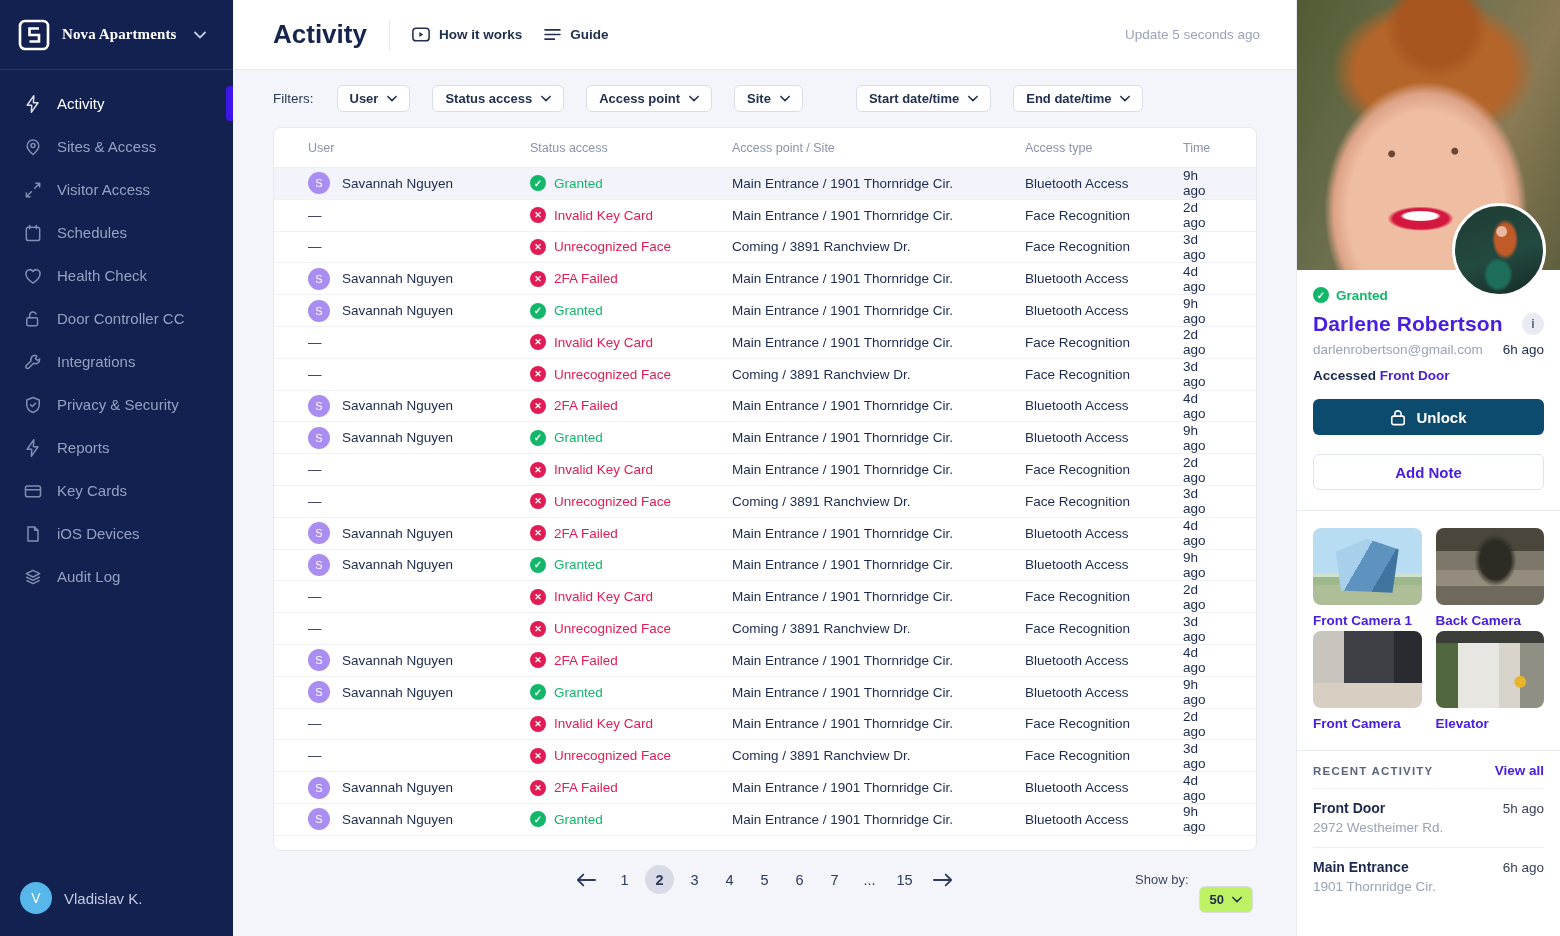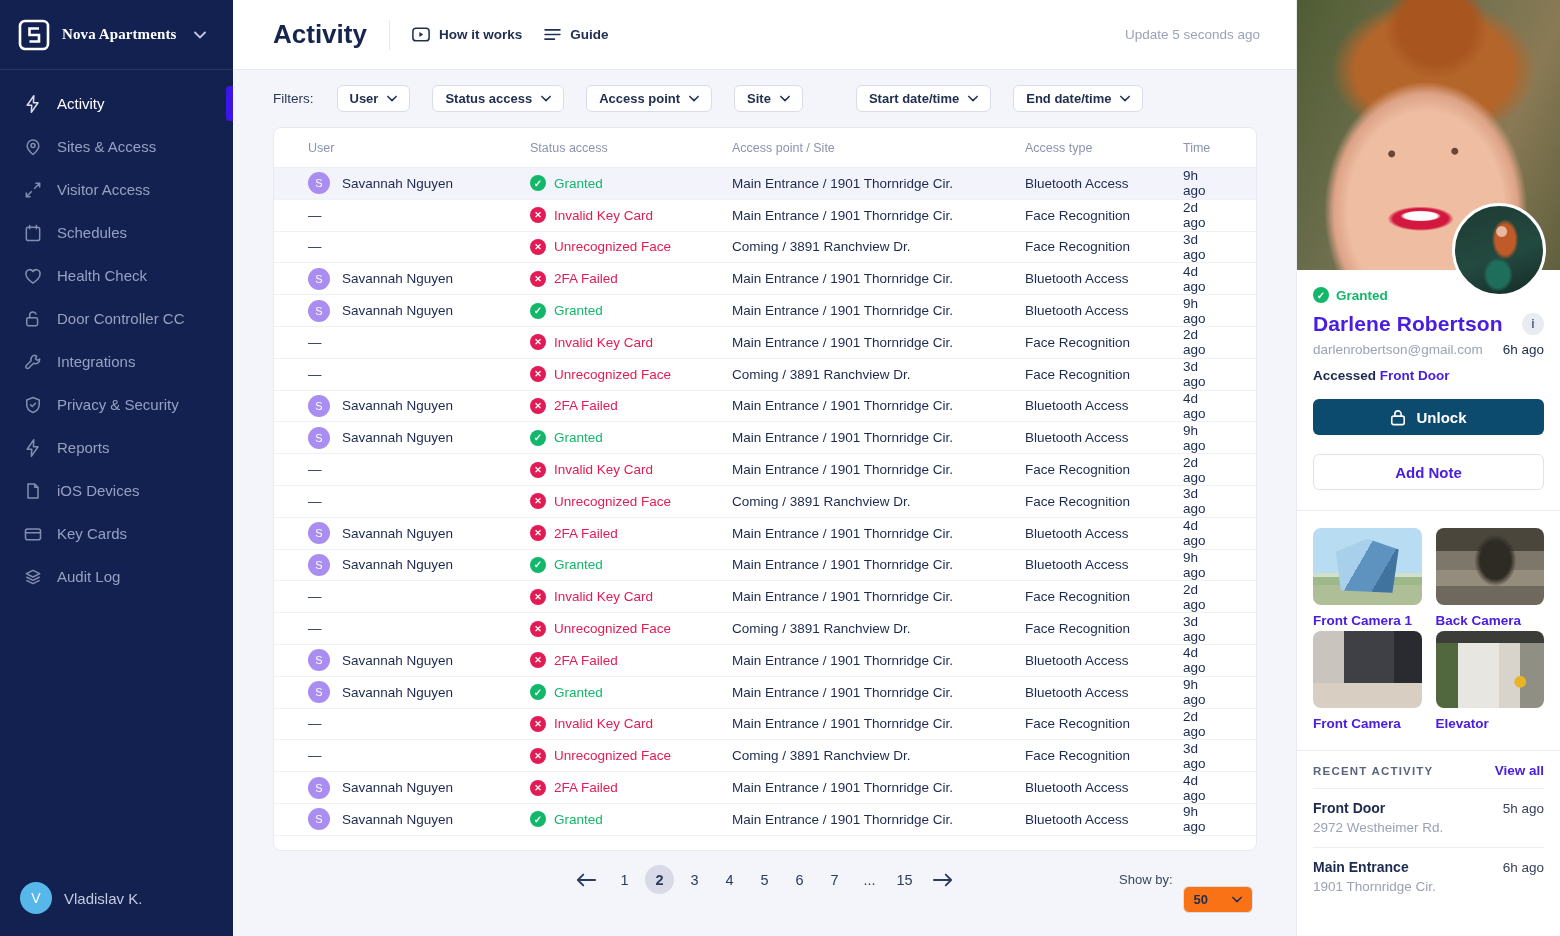--- a/index.html
+++ b/index.html
@@ -49,21 +49,21 @@
   .c-status.err .sdot { background:#e31b54; }
   .c-status.err .sdot::after { content:"✕"; font-size:9px; }
 
   .pagerbar { position:relative; height:58px; display:flex; align-items:center; justify-content:center; flex:none; }
   .pager { display:flex; align-items:center; gap:6px; }
   .page-arrow { background:none; border:none; cursor:pointer; display:flex; align-items:center; padding:4px 8px; color:#2b3a5e; }
   .page { width:29px; height:29px; border:none; background:none; border-radius:50%; font-size:14.5px; color:#2b3a5e; font-family:inherit; cursor:pointer; display:flex; align-items:center; justify-content:center; }
   .page.cur { background:#d8dae7; font-weight:600; }
   .page.dots { cursor:default; }
   .showby { position:absolute; right:43px; display:flex; align-items:center; gap:10px; font-size:13px; color:#3c465e; }
-  .showby-select { background:#f97316; border:1px solid #d9dde8; border-radius:6px; height:27px; padding:0 10px; display:flex; align-items:center; gap:24px; font-size:13px; font-weight:600; color:#22304f; cursor:pointer;margin-top:40px; }
+  .showby-select { background:#bef264; border:1px solid #d9dde8; border-radius:6px; height:27px; padding:0 10px; display:flex; align-items:center; gap:8px; font-size:13px; font-weight:600; color:#22304f; cursor:pointer;margin-top:40px; }
 
   
   .rpanel { width:264px; flex:none; background:#fff; border-left:1px solid #e9ebf2; display:flex; flex-direction:column; overflow:hidden; }
   .photo { height:270px; position:relative; flex:none;
     background:
       radial-gradient(ellipse 30px 8px at 47% 80%, #fdfdfd 0 55%, transparent 68%),
       radial-gradient(ellipse 46px 17px at 47% 81%, #d4173f 0 60%, transparent 72%),
       radial-gradient(circle 6px at 36% 57%, #6b4634 0 50%, transparent 65%),
       radial-gradient(circle 6px at 60% 56%, #6b4634 0 50%, transparent 65%),
       radial-gradient(ellipse 118px 150px at 49% 78%, #eebda2 0 66%, #dca286 78%, transparent 86%),
@@ -216,35 +216,35 @@
       <div class="nav-item">
         <span>
             <svg width="20" height="20" viewBox="0 0 24 24" fill="none" stroke="currentColor" stroke-width="1.8" stroke-linejoin="round">
               <path d="M13 2L5 13.5h5.5L10 22l8-11.5h-5.5L13 2z"></path>
             </svg>
           </span>
         <span>Reports</span>
       </div>
       <div class="nav-item">
         <span>
+            <svg width="20" height="20" viewBox="0 0 24 24" fill="none" stroke="currentColor" stroke-width="1.8">
+              <rect x="3" y="6" width="18" height="13" rx="2.5"></rect>
+              <path d="M3 10.5h18" stroke-linecap="round"></path>
+            </svg>
+          </span>
+        <span>Key Cards</span>
+      </div>
+      <div class="nav-item">
+        <span>
             <svg width="20" height="20" viewBox="0 0 24 24" fill="none" stroke="currentColor" stroke-width="1.8" stroke-linejoin="round">
               <path d="M6 3.5h8l4 4v13H6v-17z"></path>
               <path d="M14 3.5v4h4"></path>
             </svg>
           </span>
         <span>iOS Devices</span>
-      </div>
-      <div class="nav-item">
-        <span>
-            <svg width="20" height="20" viewBox="0 0 24 24" fill="none" stroke="currentColor" stroke-width="1.8">
-              <rect x="3" y="6" width="18" height="13" rx="2.5"></rect>
-              <path d="M3 10.5h18" stroke-linecap="round"></path>
-            </svg>
-          </span>
-        <span>Key Cards</span>
       </div>
       <div class="nav-item">
         <span>
             <svg width="20" height="20" viewBox="0 0 24 24" fill="none" stroke="currentColor" stroke-width="1.8" stroke-linejoin="round">
               <path d="M12 4l8 4-8 4-8-4 8-4z"></path>
               <path d="M4 12l8 4 8-4M4 16l8 4 8-4"></path>
             </svg>
           </span>
         <span>Audit Log</span>
       </div>

